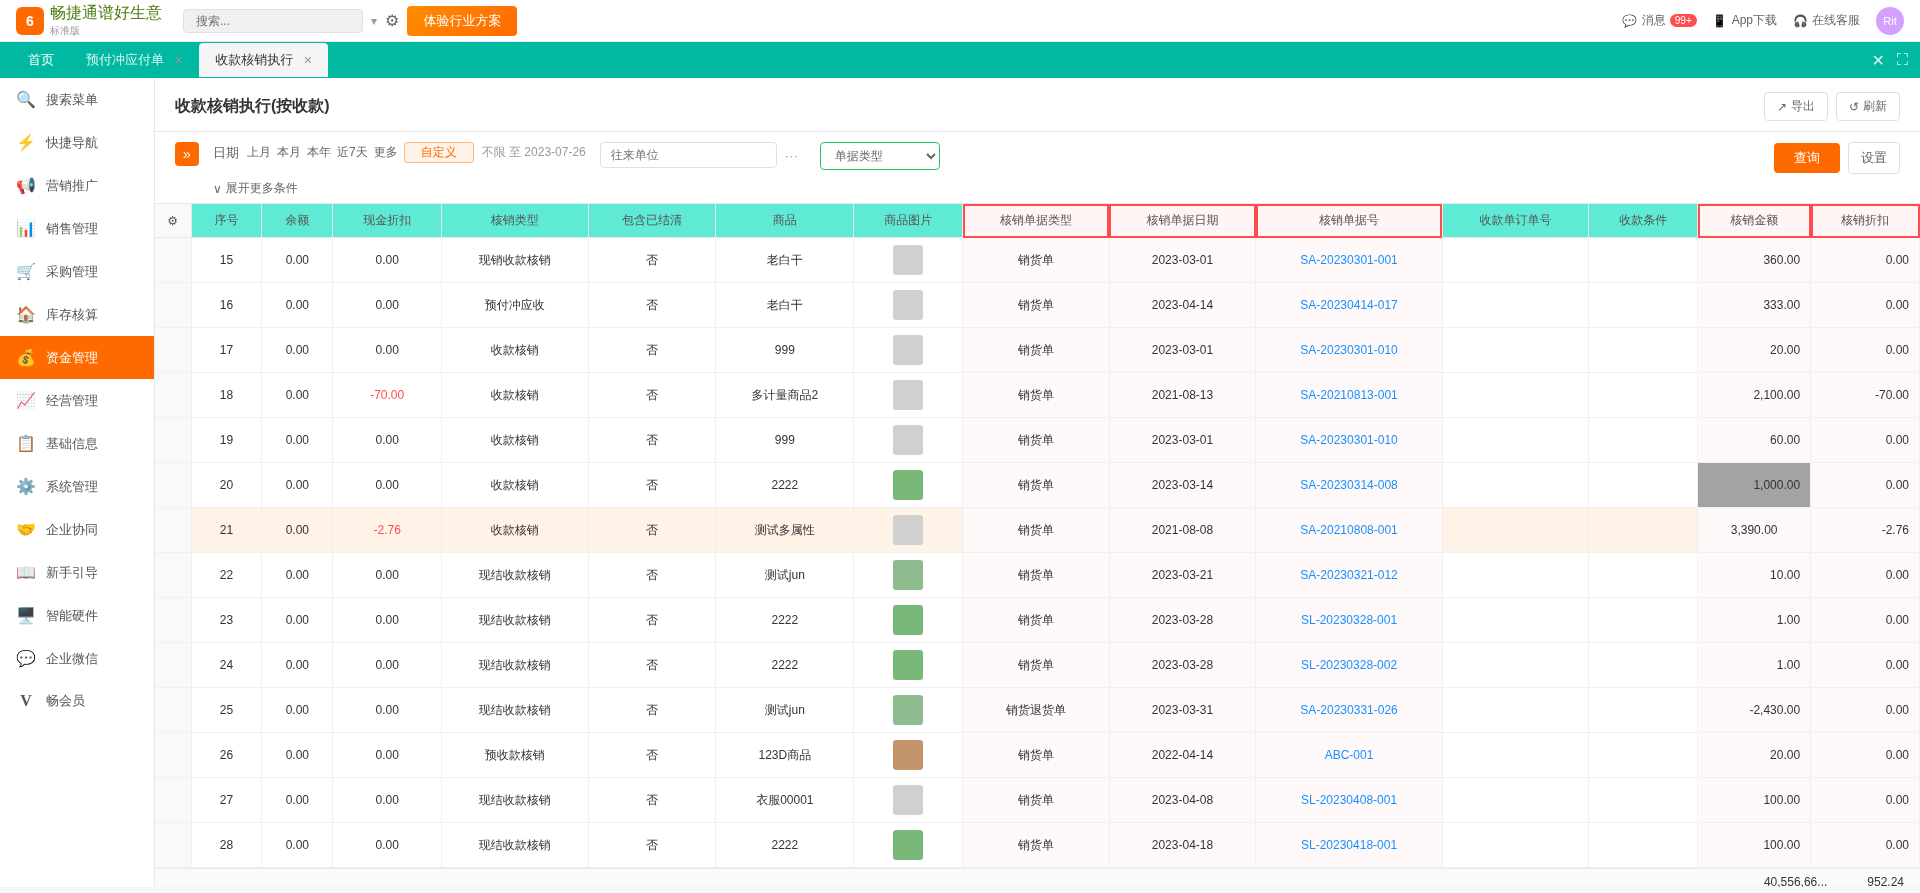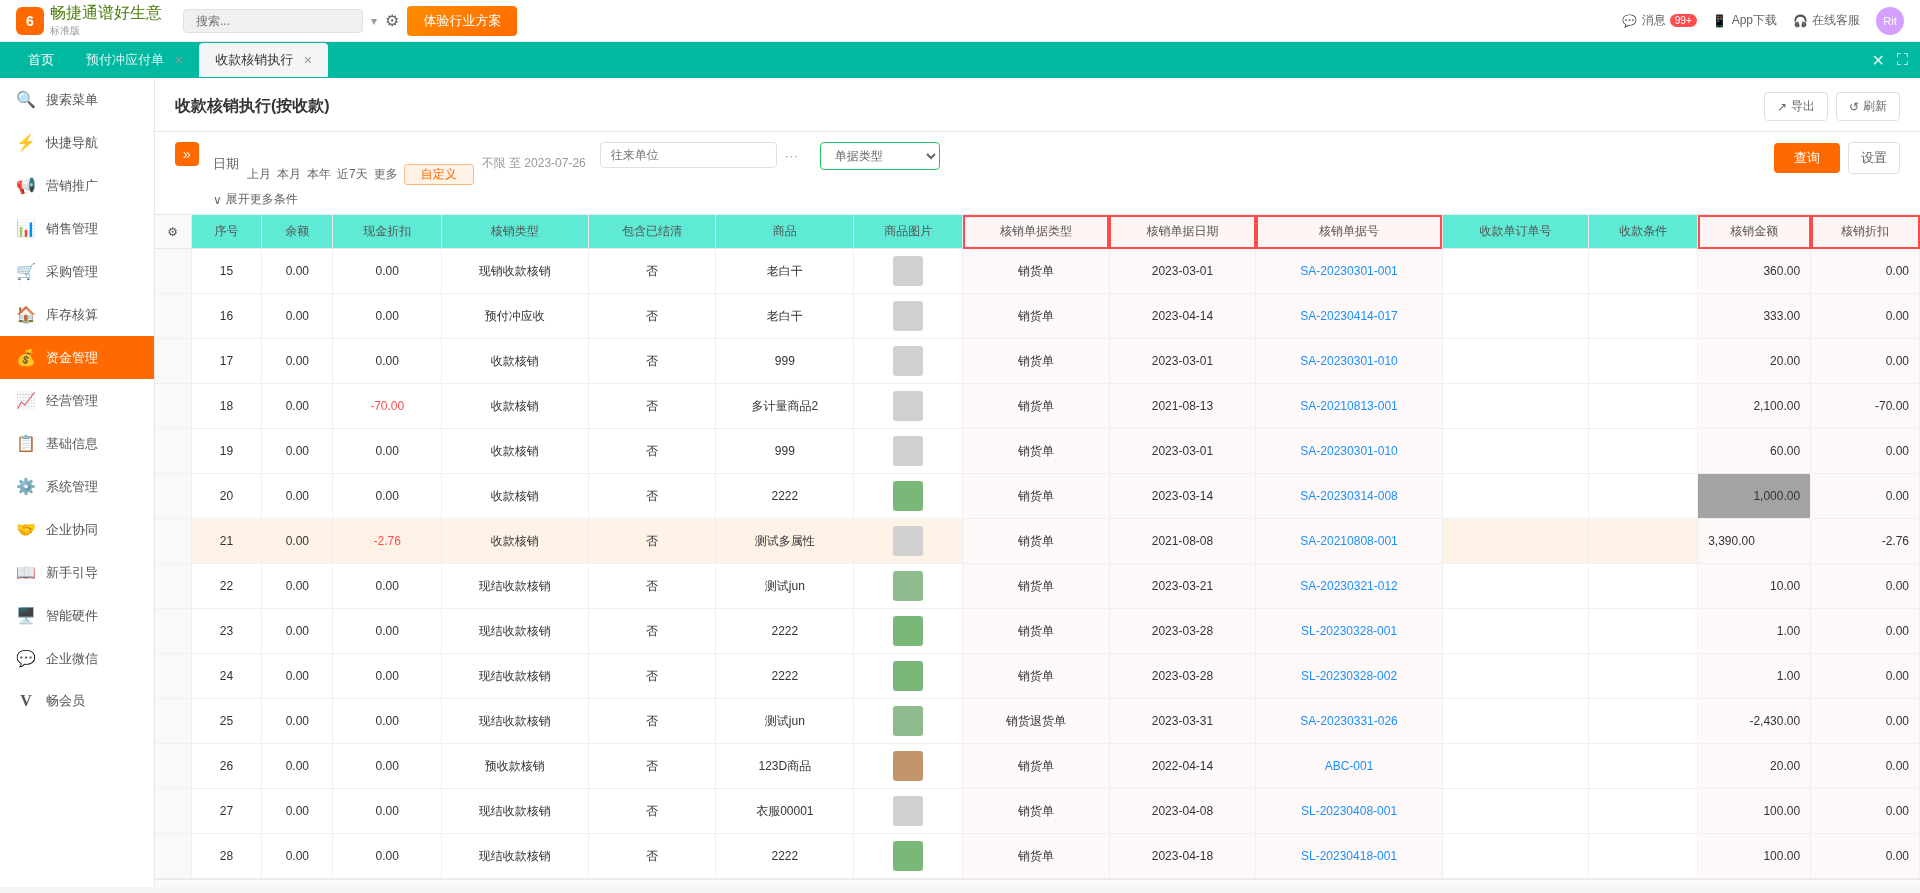--- a/index.html
+++ b/index.html
@@ -44,21 +44,21 @@
 
     
     .page-header { background: #fff; padding: 14px 20px 10px; border-bottom: 1px solid #e8e8e8; display: flex; align-items: center; justify-content: space-between; }
     .page-title { font-size: 16px; font-weight: 600; color: #333; }
     .page-actions { display: flex; gap: 8px; }
     .action-btn { border: 1px solid #e0e0e0; background: #fff; border-radius: 4px; padding: 5px 12px; font-size: 12px; color: #666; cursor: pointer; display: flex; align-items: center; gap: 4px; }
     .filter-expand-btn { width: 24px; height: 24px; background: #ff6a00; color: white; border-radius: 4px; display: flex; align-items: center; justify-content: center; font-size: 14px; cursor: pointer; }
     .filter-group { display: flex; align-items: center; gap: 8px; }
     .filter-label { color: #666; font-size: 13px; white-space: nowrap; }
     .filter-date-options { display: flex; gap: 6px; align-items: center; }
-    .date-opt { color: #666; font-size: 12px; cursor: pointer; margin-top: 22px; }
+    .date-opt { color: #666; font-size: 12px; cursor: pointer; }
     .date-opt.custom { color: #ff6a00; background: #fff3e8; border: 1px solid #ffb980; border-radius: 3px; padding: 1px 16px; }
     .date-range-text { color: #999; font-size: 12px; }
     .filter-input { border: 1px solid #e0e0e0; border-radius: 4px; padding: 5px 10px; font-size: 12px; color: #666; background: #fff; min-width: 160px; }
     .filter-dots { color: #999; }
     .filter-select { border: 1px solid #22c55e; border-radius: 4px; padding: 5px 24px 5px 10px; font-size: 12px; color: #666; background: #fff; min-width: 120px; }
     .query-btn { background: #ff6a00; color: white; border: none; border-radius: 4px; padding: 6px 20px; font-size: 13px; cursor: pointer; }
     .settings-btn { border: 1px solid #e0e0e0; background: #fff; border-radius: 4px; padding: 6px 12px; font-size: 13px; color: #666; cursor: pointer; }
     .expand-conditions { display: flex; align-items: center; gap: 4px; color: #666; font-size: 12px; cursor: pointer; margin: 4px 0 0 0; }
 
     
@@ -390,21 +390,21 @@
       <td style="color:#ff4d4f">-2.76</td>
       <td>收款核销</td>
       <td>否</td>
       <td>测试多属性</td>
       <td><div class="img-thumb gray"></div></td>
       <td style="background:#fff8f8;">销货单</td>
       <td style="background:#fff8f8;">2021-08-08</td>
       <td class="link-cell" style="background:#fff8f8;">SA-20210808-001</td>
       <td></td>
       <td></td>
-      <td style="text-align:left; background:#fff8f8;">3,390.00</td>
+      <td style="text-align:center; background:#fff8f8;">3,390.00</td>
       <td style="text-align:right; background:#fff8f8;">-2.76</td>
     </tr>
             <tr>
       <td class="settings-col"></td>
       <td>22</td>
       <td>0.00</td>
       <td>0.00</td>
       <td>现结收款核销</td>
       <td>否</td>
       <td>测试jun</td>

